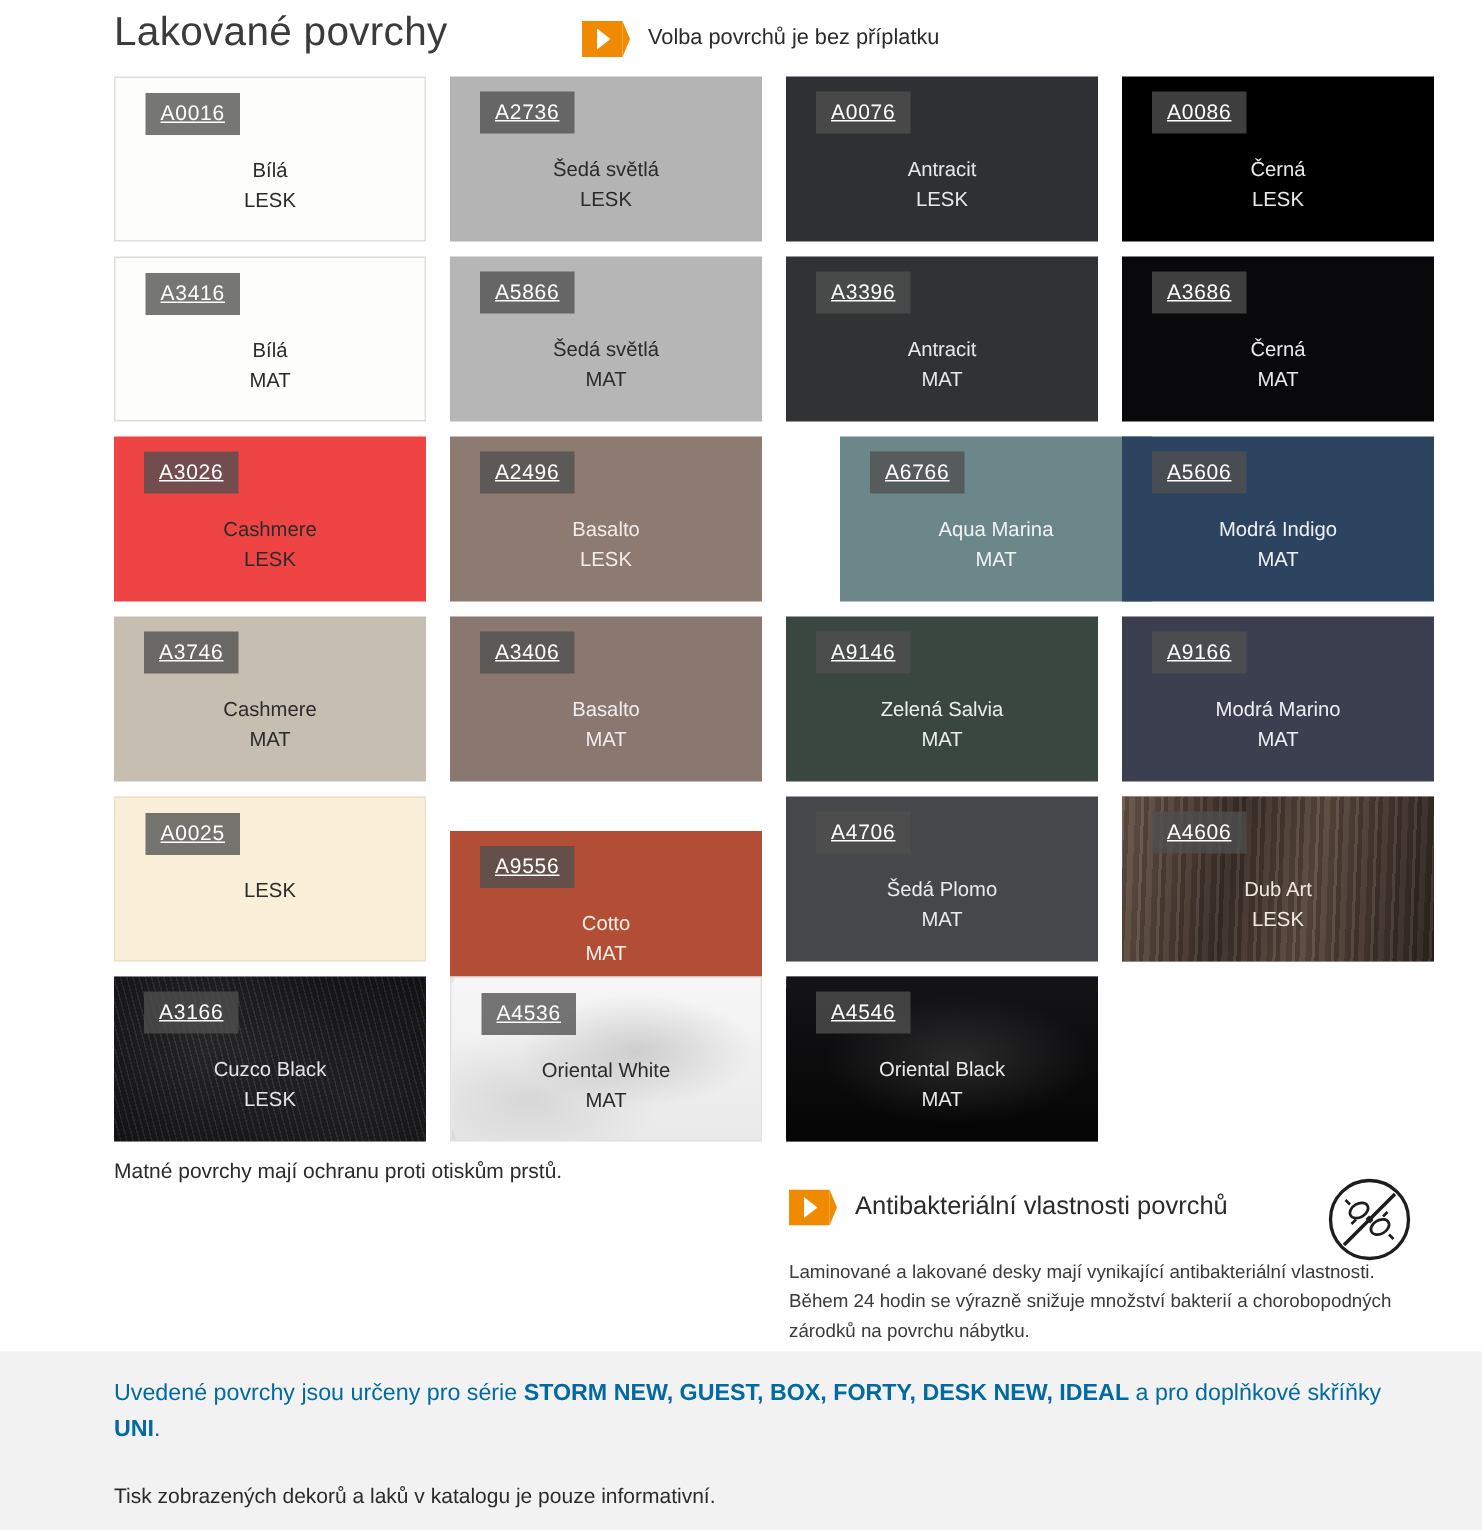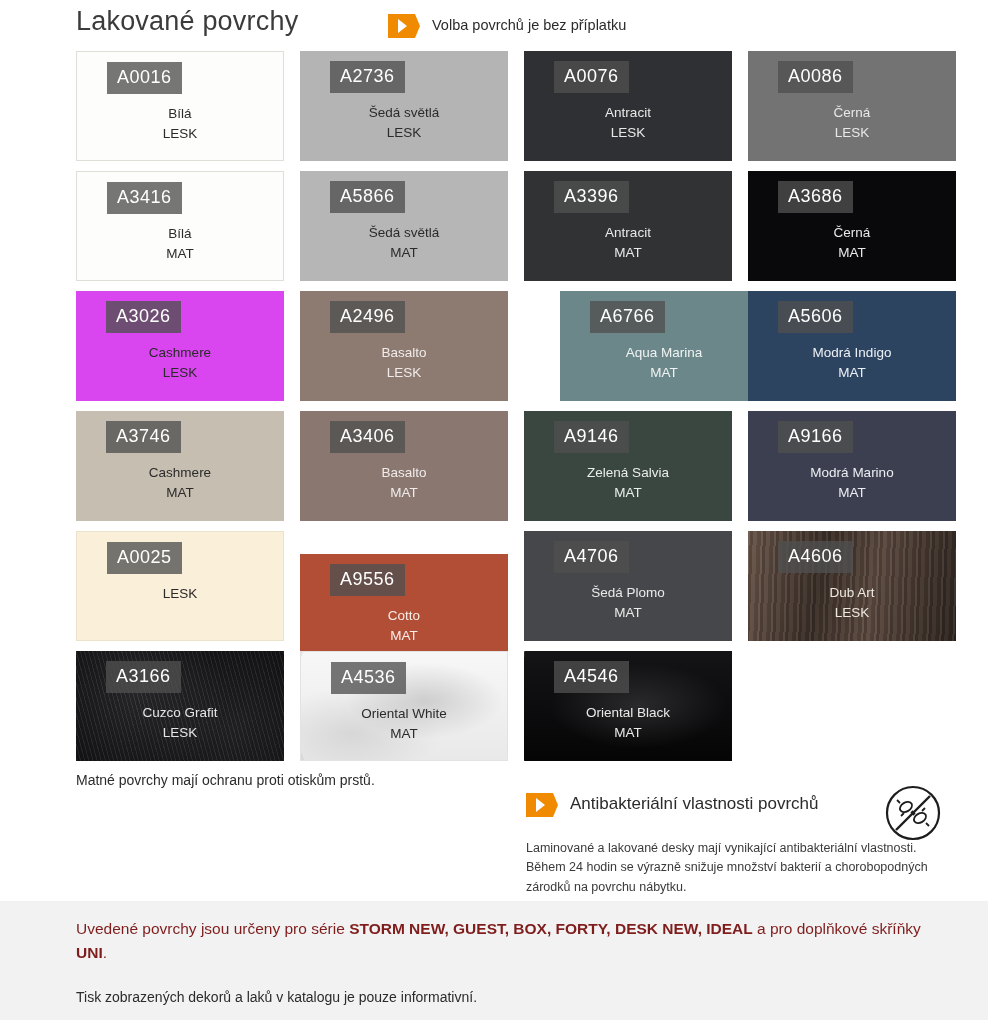--- a/index.html
+++ b/index.html
@@ -68,28 +68,29 @@
     box-sizing: border-box;
     overflow: hidden;
   }
   .swatch.c0 { left: 0px; }
   .swatch.c1 { left: 224px; }
   .swatch.c2 { left: 448px; }
   .swatch.c3 { left: 672px; }
 
   .code-badge {
     position: absolute;
-    left: 30px;
+    left: 20px;
     top: 10px;
     background: rgba(80,80,80,0.78);
     color: #ffffff;
-    font-size: 18px;
+    font-size: 14px;
     line-height: 1;
     padding: 6px 10px 8px 10px;
     letter-spacing: 0.5px;
+    text-decoration: underline;
   }
   .swatch .labels {
     position: absolute;
     left: 0;
     right: 0;
     top: 52px;
     text-align: center;
   }
   .swatch .name {
     font-size: 13.5px;
@@ -158,21 +159,21 @@
     height: 119px;
     background: #f2f2f2;
   }
   .footer-line1 {
     position: absolute;
     left: 76px;
     top: 16px;
     width: 860px;
     font-size: 15.5px;
     line-height: 1.55;
-    color: #7f1d1d;
+    color: #0369a1;
   }
   .footer-line1 b { font-weight: 700; }
   .footer-line2 {
     position: absolute;
     left: 76px;
     top: 88px;
     font-size: 14px;
     color: #2b2b2b;
   }
 </style>
@@ -208,21 +209,21 @@
         <span class="finish">LESK</span>
       </div>
     </div>
     <div class="swatch c2" style="background:#2f3033;color:#e8e8e8;">
       <div class="code-badge">A0076</div>
       <div class="labels">
         <span class="name">Antracit</span>
         <span class="finish">LESK</span>
       </div>
     </div>
-    <div class="swatch c3" style="background:#737373;color:#e8e8e8;">
+    <div class="swatch c3" style="background:#000000;color:#e8e8e8;">
       <div class="code-badge">A0086</div>
       <div class="labels">
         <span class="name">Černá</span>
         <span class="finish">LESK</span>
       </div>
     </div>
   </div>
 
   <div class="row">
     <div class="swatch c0" style="background:#fdfdfb;color:#2b2b2b;border:1px solid #e0ded9;">
@@ -249,21 +250,21 @@
     <div class="swatch c3" style="background:#09090b;color:#e8e8e8;">
       <div class="code-badge">A3686</div>
       <div class="labels">
         <span class="name">Černá</span>
         <span class="finish">MAT</span>
       </div>
     </div>
   </div>
 
   <div class="row">
-    <div class="swatch c0" style="background:#d946ef;color:#2b2b2b;">
+    <div class="swatch c0" style="background:#ef4444;color:#2b2b2b;">
       <div class="code-badge">A3026</div>
       <div class="labels">
         <span class="name">Cashmere</span>
         <span class="finish">LESK</span>
       </div>
     </div>
     <div class="swatch c1" style="background:#8d7a71;color:#f0eceb;">
       <div class="code-badge">A2496</div>
       <div class="labels">
         <span class="name">Basalto</span>
@@ -351,21 +352,21 @@
   </div>
 
   <div class="row">
     <div class="swatch c0" style="background:#17171a;color:#e4e4e4;">
       <div class="tex" style="background:
            repeating-linear-gradient(75deg, rgba(255,255,255,0.05) 0 1px, rgba(0,0,0,0.2) 1px 4px),
            radial-gradient(circle at 30% 40%, rgba(255,255,255,0.10), rgba(0,0,0,0) 55%),
            radial-gradient(circle at 75% 70%, rgba(255,255,255,0.07), rgba(0,0,0,0) 50%);"></div>
       <div class="code-badge">A3166</div>
       <div class="labels">
-        <span class="name">Cuzco Grafit</span>
+        <span class="name">Cuzco Black</span>
         <span class="finish">LESK</span>
       </div>
     </div>
     <div class="swatch c1" style="background:#efefef;color:#2b2b2b;border:1px solid #e2e2e2;">
       <div class="tex" style="background:
            linear-gradient(115deg, rgba(0,0,0,0.07) 0 2px, rgba(0,0,0,0) 2px 22px),
            linear-gradient(70deg, rgba(0,0,0,0.05) 0 3px, rgba(0,0,0,0) 3px 40px),
            radial-gradient(ellipse at 60% 45%, rgba(140,140,140,0.35), rgba(255,255,255,0) 45%),
            radial-gradient(ellipse at 25% 75%, rgba(150,150,150,0.25), rgba(255,255,255,0) 40%),
            linear-gradient(180deg,#f7f7f7,#e9e9e9);"></div>

